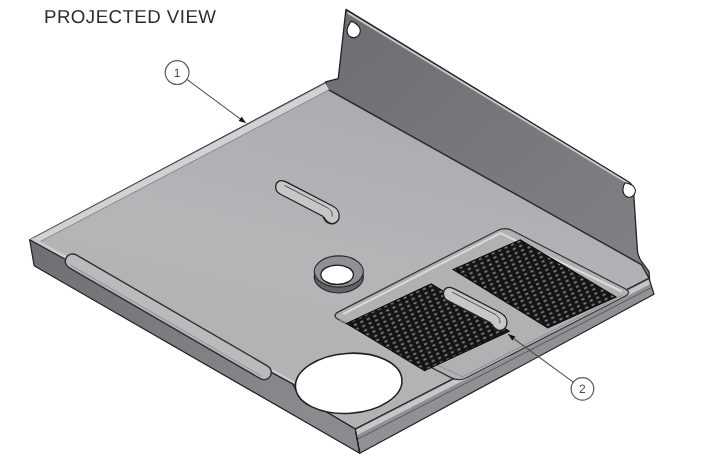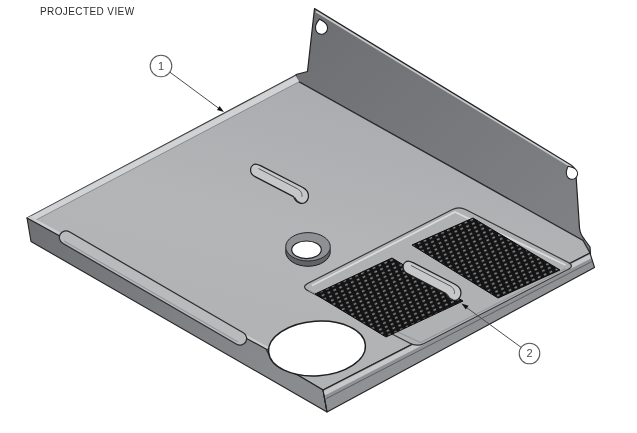--- a/index.html
+++ b/index.html
@@ -6,21 +6,21 @@
   .stage{
     position:relative;
     width:637px;height:433px;
     background:#ffffff;
     overflow:hidden;
     font-family:"Liberation Sans", sans-serif;
   }
   .view-title{
     position:absolute;
     left:40px;top:6px;
-    font-size:10px;
+    font-size:17px;
     letter-spacing:0.4px;
     color:#2b2b2b;
     white-space:nowrap;
     user-select:none;
   }
   svg{position:absolute;left:0;top:0;}
   .balloon-num{
     font-family:"Liberation Sans", sans-serif;
     font-size:11px;
     fill:#41505a;

